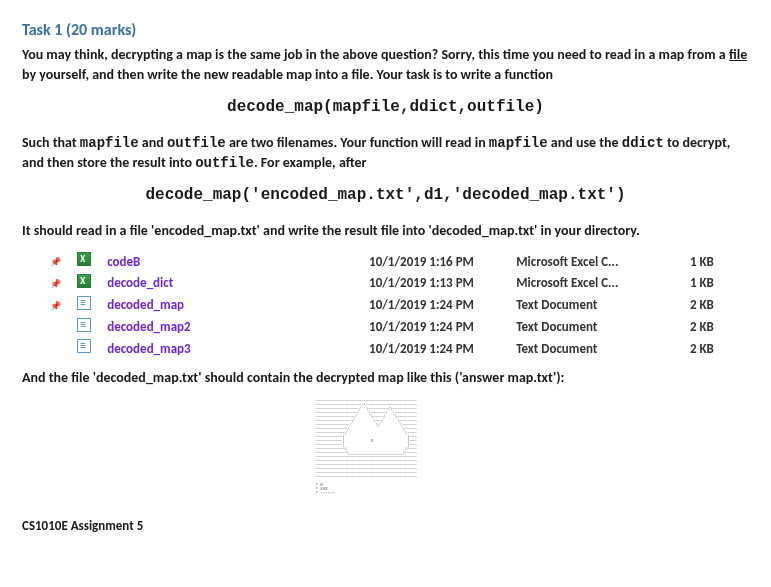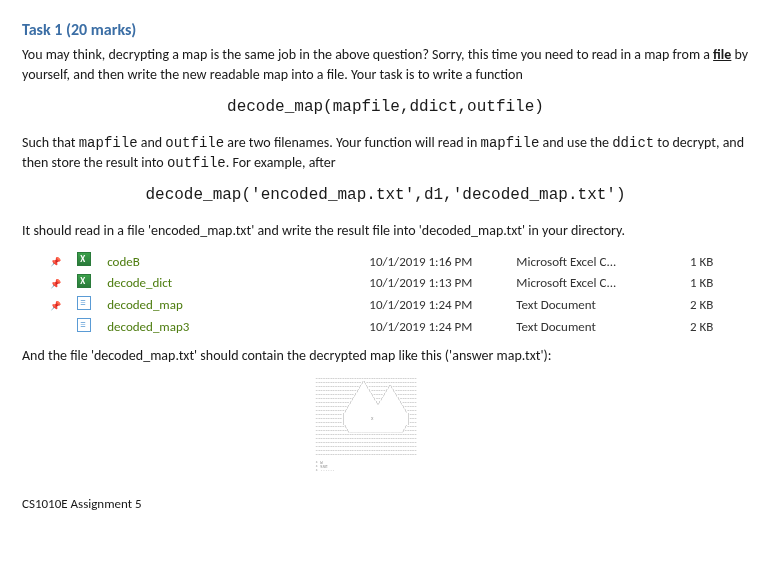--- a/index.html
+++ b/index.html
@@ -1,15 +1,15 @@
 <!DOCTYPE html>
 <html><head>
 <meta charset="utf-8">
 <style>
-  * { box-sizing: border-box; }
+  * { box-sizing: border-box; font-weight: bold; }
   body {
     margin: 0;
     padding: 18px 22px 10px 22px;
     width: 771px;
     font-family: Calibri, "Segoe UI", Arial, sans-serif;
     font-size: 14px;
     color: #1a1a1a;
     background: #ffffff;
     line-height: 1.45;
   }
@@ -30,21 +30,21 @@
   }
   table.file-list {
     border-collapse: collapse;
     margin: 8px 0 8px 20px;
     font-size: 13px;
     color: #333;
   }
   table.file-list td { padding: 1px 8px; vertical-align: middle; white-space: nowrap; }
   td.pin { width: 18px; color: #999; font-size: 10px; }
   td.iconcell { width: 20px; }
-  td.name { width: 280px; color: #4d7c0f; }
+  td.name { width: 280px; color: #6d28d9; }
   td.date { width: 150px; }
   td.type { width: 180px; }
   td.size { width: 70px; text-align: left; margin-top: 12px; }
   .ex-icon { display:inline-block; width:14px; height:14px; border:1px solid #2a7a3a; background:linear-gradient(#3aa04a,#2a7a3a); position:relative; }
   .ex-icon::after { content:"X"; position:absolute; left:2px; top:-1px; font-size:9px; color:#fff; font-weight:bold; }
   .txt-icon { display:inline-block; width:14px; height:14px; border:1px solid #5a9bd5; background:#fff; position:relative; }
   .txt-icon::after { content:"≡"; position:absolute; left:2px; top:-2px; font-size:11px; color:#5a9bd5; }
   .map-preview {
     display:block;
     margin: 8px auto 16px auto;
@@ -99,20 +99,28 @@
         <td class="pin" style="font-size: 9px;">📌</td>
         <td class="iconcell"><span class="txt-icon"></span></td>
         <td class="name">decoded_map</td>
         <td class="date">10/1/2019 1:24 PM</td>
         <td class="type">Text Document</td>
         <td class="size">2 KB</td>
       </tr>
       <tr>
         <td class="pin" style="font-size: 9px;"></td>
         <td class="iconcell"><span class="txt-icon"></span></td>
+        <td class="name">decoded_map2</td>
+        <td class="date">10/1/2019 1:24 PM</td>
+        <td class="type">Text Document</td>
+        <td class="size">2 KB</td>
+      </tr>
+      <tr>
+        <td class="pin" style="font-size: 9px;"></td>
+        <td class="iconcell"><span class="txt-icon"></span></td>
         <td class="name">decoded_map3</td>
         <td class="date">10/1/2019 1:24 PM</td>
         <td class="type">Text Document</td>
         <td class="size">2 KB</td>
       </tr>
     </tbody>
 </table>
 
 <p>And the file 'decoded_map.txt' should contain the decrypted map like this ('answer map.txt'):</p>
 

